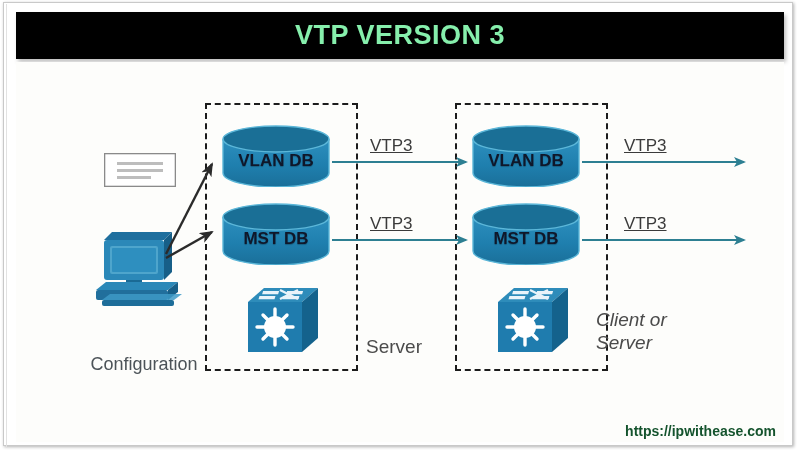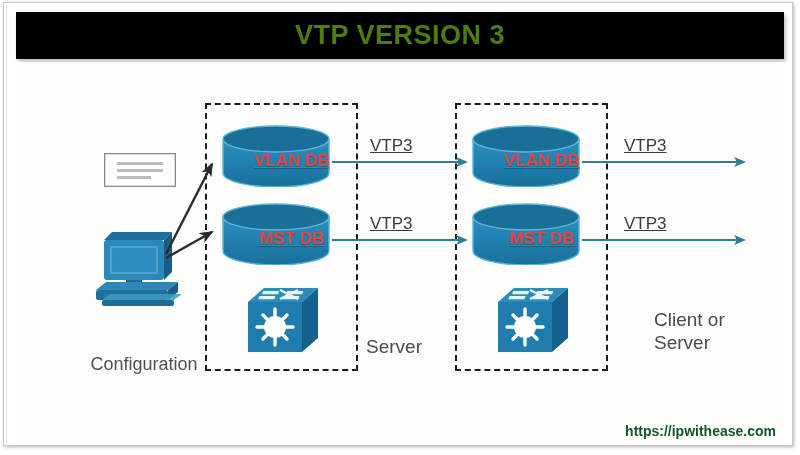--- a/index.html
+++ b/index.html
@@ -45,21 +45,21 @@
     top: 12px;
     width: 768px;
     height: 47px;
     background: #000000;
     box-shadow: 2px 3px 4px rgba(0,0,0,0.25);
     display: flex;
     align-items: center;
     justify-content: center;
   }
   .title-text {
-    color: #4d7c0f;
+    color: #86efac;
     font-size: 27px;
     font-weight: bold;
     letter-spacing: 0.5px;
     font-family: "Liberation Sans", sans-serif;
     white-space: nowrap;
   }
 
   
   .canvas {
     position: absolute;
@@ -80,37 +80,36 @@
 
   
   .db {
     position: absolute;
     width: 112px;
     height: 62px;
   }
   .db svg { display: block; }
   .db-label {
     position: absolute;
-    left: 16px;
+    left: 0;
     top: 0;
     width: 112px;
     height: 62px;
     display: flex;
     align-items: center;
     justify-content: center;
     padding-top: 9px;
     box-sizing: border-box;
-    color: #ef4444;
+    color: #0f172a;
     font-size: 17px;
     font-weight: bold;
     font-family: "Liberation Sans", sans-serif;
     text-shadow: 0 1px 1px rgba(0,0,0,0.25);
     pointer-events: none;
     white-space: nowrap;
-    text-decoration: underline;
   }
 
   
   .workstation {
     position: absolute;
     left: 70px;
     top: 148px;
     width: 110px;
     height: 110px;
   }
@@ -366,21 +365,21 @@
       <line x1="566" y1="178" x2="728" y2="178" stroke="#2d7f92" stroke-width="2.2" marker-end="url(#arrowTeal)"></line>
     </svg>
 
     <div class="vtp-label" style="left:354px; top:74px;">VTP3</div>
     <div class="vtp-label" style="left:354px; top:152px;">VTP3</div>
     <div class="vtp-label" style="left:608px; top:74px;">VTP3</div>
     <div class="vtp-label" style="left:608px; top:152px;">VTP3</div>
 
     <div class="role-label" style="left:350px; top:273px;">Server</div>
 
-    <div class="role-label" style="left:638px; top:246px;">
+    <div class="role-label" style="left:580px; top:246px;font-style:italic;">
       <div>Client or</div>
       <div>Server</div>
     </div>
 
   </div>
 
   <div class="watermark">https://ipwithease.com</div>
 
 </div>
 

